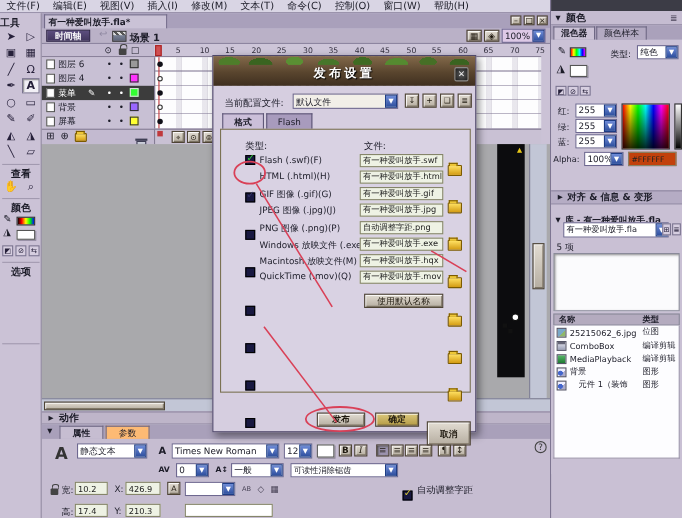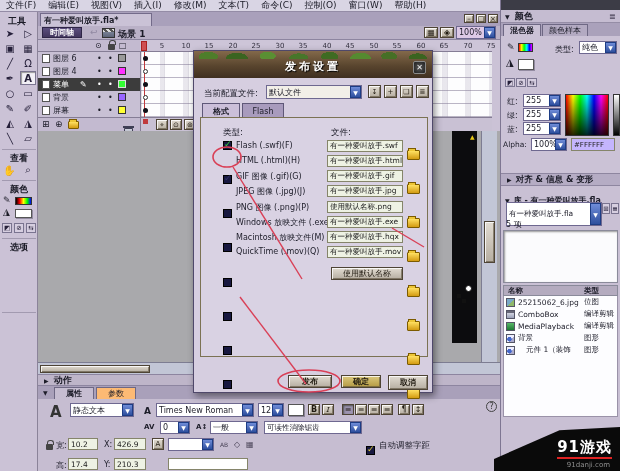--- a/index.html
+++ b/index.html
@@ -80,21 +80,21 @@
     <span style="padding:0 6px">插入(I)</span>
     <span style="padding:0 6px">修改(M)</span>
     <span style="padding:0 6px">文本(T)</span>
     <span style="padding:0 6px">命令(C)</span>
     <span style="padding:0 6px">控制(O)</span>
     <span style="padding:10px 6px">窗口(W)</span>
     <span style="padding:0 6px">帮助(H)</span>
   </div>
 
   <div class="a" style="left:0;top:12px;width:38px;height:459px;background:#cbc2d6;border-right:1px solid #8b8399">
-    <div class="a b" style="left:8px;top:3px;width:18px;text-align:left">工具</div>
+    <div class="a b" style="left:0;top:3px;width:18px;text-align:left">工具</div>
     <div class="a ticon" style="left:2px;top:14px">➤</div>
     <div class="a ticon" style="left:20px;top:14px">▷</div>
     <div class="a ticon" style="left:2px;top:29px">▣</div>
     <div class="a ticon" style="left:20px;top:29px">▦</div>
     <div class="a ticon" style="left:2px;top:44px">╱</div>
     <div class="a ticon" style="left:20px;top:44px">Ω</div>
     <div class="a ticon" style="left:2px;top:59px">✒</div>
     <div class="a ticon pressed b" style="left:20px;top:59px">A</div>
     <div class="a ticon" style="left:2px;top:74px">○</div>
     <div class="a ticon" style="left:20px;top:74px">▭</div>
@@ -361,34 +361,34 @@
         <span class="v">255</span>
         <span class="darr">▼</span>
       </div>
       <div class="a swatch" style="left:64px;top:84px;width:44px;height:42px;background:linear-gradient(to bottom,rgba(0,0,0,0),rgba(0,0,0,.85)),linear-gradient(90deg,#f00,#ff0,#0f0,#0ff,#00f,#f0f,#f00)"></div>
       <div class="a swatch" style="left:112px;top:84px;width:7px;height:42px;background:linear-gradient(#fff,#000)"></div>
       <span class="a" style="left:2px;top:130px;font-size:7.5px">Alpha:</span>
       <div class="a sel" style="left:30px;top:128px;width:36px;height:13px">
         <span class="v">100%</span>
         <span class="darr">▼</span>
       </div>
-      <div class="a fld" style="left:70px;top:128px;width:44px;height:13px;background:#c4b5fd;font-size:7px">#FFFFFF</div>
+      <div class="a fld" style="left:70px;top:128px;width:44px;height:13px;background:#c2410c;font-size:7px">#FFFFFF</div>
     </div>
 
     <div class="a f" style="left:0;top:173px;width:120px;height:13px;background:#b5acc4;border-top:1px solid #8e86a0;border-bottom:1px solid #8e86a0">
       <span style="margin-left:6px;font-size:6px">▶</span>
       <span class="b" style="margin-left:4px;font-size:8.5px;white-space:nowrap">对齐 &amp; 信息 &amp; 变形</span>
     </div>
 
     <div class="a" style="left:0;top:186px;width:120px;height:245px;background:#c9c0d4">
       <div class="a f" style="left:0;top:8px;width:112px;height:13px">
         <span style="margin-left:4px;font-size:6px">▼</span>
         <span class="b" style="margin-left:4px;font-size:8px;white-space:nowrap;overflow:hidden">库 - 有一种爱叫放手.fla</span>
       </div>
-      <div class="a sel" style="left:5px;top:16px;width:96px;height:24px">
+      <div class="a sel" style="left:11px;top:16px;width:96px;height:14px">
         <span class="v" style="font-size:7.5px">有一种爱叫放手.fla</span>
         <span class="darr">▼</span>
       </div>
       <div class="a mini" style="left:101px;top:17px;width:8px;height:11px">⊞</div>
       <div class="a mini" style="left:110px;top:17px;width:8px;height:11px">≣</div>
       <span class="a" style="left:5px;top:33px;font-size:8px">5 项</span>
       <div class="a" style="left:2px;top:44px;width:115px;height:53px;background:#fbfbfd;border:1px solid #8a8a9a;box-shadow:inset 1px 1px 2px #999"></div>
       <div class="a f" style="left:2px;top:99px;width:115px;height:11px;background:#b4abbf;border:1px solid #8a8a9a;font-size:7.5px">
         <span class="b" style="margin-left:4px">名称</span>
         <span class="a b" style="left:80px">类型</span>
@@ -416,25 +416,20 @@
         </div>
         <div class="f" style="height:12px;position:relative">
           <div class="icoL ico-graphic" style="margin-left:2px"></div>
           <span style="margin-left:11px;font-size:7.5px;white-space:nowrap">元件 1（装饰</span>
           <span class="a" style="left:80px;font-size:7.5px">图形</span>
         </div>
       </div>
     </div>
   </div>
 
-  <div class="a" style="left:494px;top:416px;width:126px;height:55px;background:#0a0a0a;z-index:8;
-              clip-path:polygon(0 78%, 52% 26%, 100% 20%, 100% 100%, 0 100%)">
-    <span class="a b" style="right:8px;top:22px;color:#fff;font-size:15px;letter-spacing:1px;border-bottom:2px solid #d22">91游戏</span>
-    <span class="a" style="right:10px;bottom:2px;color:#8f8f8f;font-size:7px">91danji.com</span>
-  </div>
 
   <div class="a" style="left:193px;top:50px;width:240px;height:343px;background:#d6cee0;border:1px solid #4f486a;
               box-shadow:2px 3px 7px rgba(0,0,0,.45);z-index:5">
     <div class="grass">
       <div class="a b" style="left:0;top:8px;width:100%;text-align:center;color:#fff;font-size:11px;letter-spacing:3px;text-shadow:1px 1px 1px #000">发布设置</div>
       <div class="dlgclose">✕</div>
     </div>
     <span class="a" style="left:10px;top:37px;font-size:8.5px">当前配置文件:</span>
     <div class="a sel" style="left:72px;top:34px;width:96px;height:14px;background:#f2efe8">
       <span class="v">默认文件</span>
@@ -468,21 +463,21 @@
     <div class="a fld" style="left:133px;top:119px;width:76px;height:12px">有一种爱叫放手.gif</div>
     <div class="a folder" style="left:213px;top:120px"></div>
 
     <div class="a cb" style="left:29px;top:135px"></div>
     <span class="a" style="left:42px;top:135px;font-size:8px">JPEG 图像 (.jpg)(J)</span>
     <div class="a fld" style="left:133px;top:134px;width:76px;height:12px">有一种爱叫放手.jpg</div>
     <div class="a folder" style="left:213px;top:135px"></div>
 
     <div class="a cb" style="left:29px;top:151px"></div>
     <span class="a" style="left:42px;top:151px;font-size:8px">PNG 图像 (.png)(P)</span>
-    <div class="a fld" style="left:133px;top:150px;width:76px;height:12px">使用默认名称.png</div>
+    <div class="a fld" style="left:133px;top:150px;width:76px;height:12px">自动调整字距.png</div>
     <div class="a folder" style="left:213px;top:151px"></div>
 
     <div class="a cb" style="left:29px;top:166px"></div>
     <span class="a" style="left:42px;top:166px;font-size:8px">Windows 放映文件 (.exe)(W)</span>
     <div class="a fld" style="left:133px;top:165px;width:76px;height:12px">有一种爱叫放手.exe</div>
     <div class="a folder" style="left:213px;top:166px"></div>
 
     <div class="a cb" style="left:29px;top:181px"></div>
     <span class="a" style="left:42px;top:181px;font-size:8px">Macintosh 放映文件(M)</span>
     <div class="a fld" style="left:133px;top:180px;width:76px;height:12px">有一种爱叫放手.hqx</div>
@@ -490,21 +485,21 @@
 
     <div class="a cb" style="left:29px;top:196px"></div>
     <span class="a" style="left:42px;top:196px;font-size:8px">QuickTime (.mov)(Q)</span>
     <div class="a fld" style="left:133px;top:195px;width:76px;height:12px">有一种爱叫放手.mov</div>
     <div class="a folder" style="left:213px;top:196px"></div>
 
     <div class="a btn3" style="left:137px;top:216px;width:72px;height:13px">使用默认名称</div>
 
     <div class="a btn3 b" style="left:94px;top:324px;width:44px;height:13px">发布</div>
     <div class="a btn3 b" style="left:147px;top:324px;width:40px;height:13px;background:linear-gradient(#dcc97e,#b49a44)">确定</div>
-    <div class="a btn3 b" style="left:194px;top:324px;width:40px;height:15px">取消</div>
+    <div class="a btn3 b" style="left:194px;top:332px;width:40px;height:22px">取消</div>
   </div>
 
   <svg class="a" width="620" height="471" viewBox="0 0 620 471" style="left:0;top:0;z-index:9;pointer-events:none">
     <ellipse cx="227" cy="157" rx="14" ry="10" fill="none" stroke="#d94057" stroke-width="1.6"></ellipse>
     <line x1="233" y1="167" x2="302" y2="279" stroke="#d94057" stroke-width="1.4"></line>
     <line x1="240" y1="297" x2="306" y2="384" stroke="#d94057" stroke-width="1.4"></line>
     <line x1="392" y1="228" x2="424" y2="247" stroke="#d94057" stroke-width="1.4"></line>
     <ellipse cx="309" cy="381" rx="31" ry="11" fill="none" stroke="#d94057" stroke-width="1.6"></ellipse>
   </svg>
 

